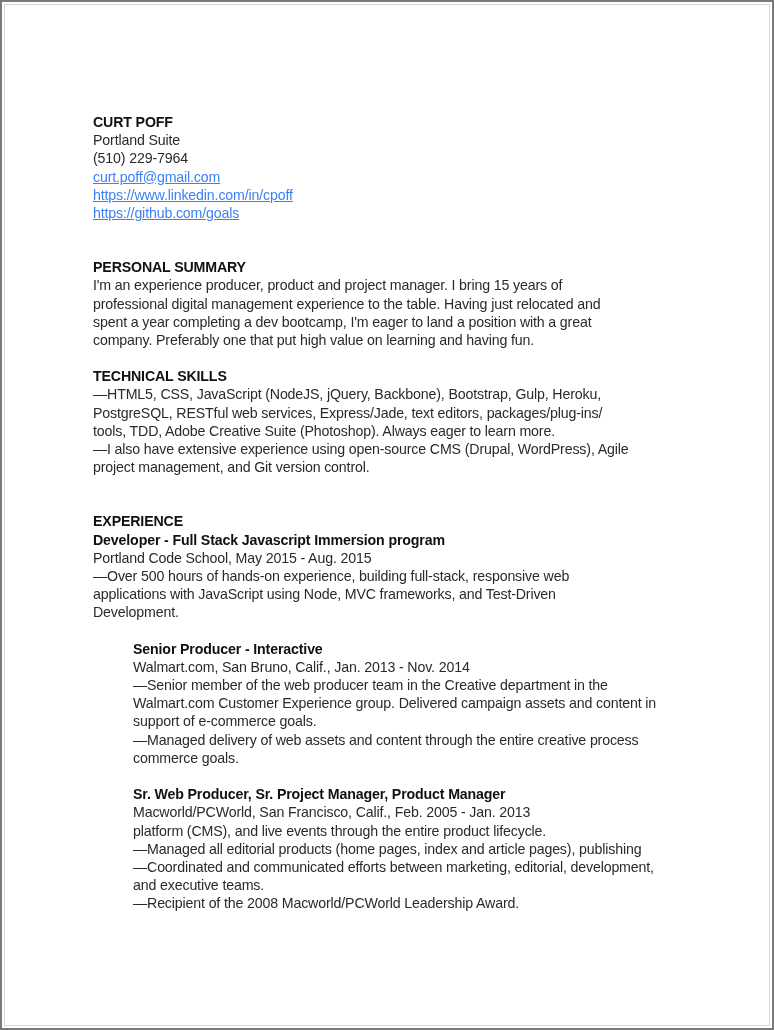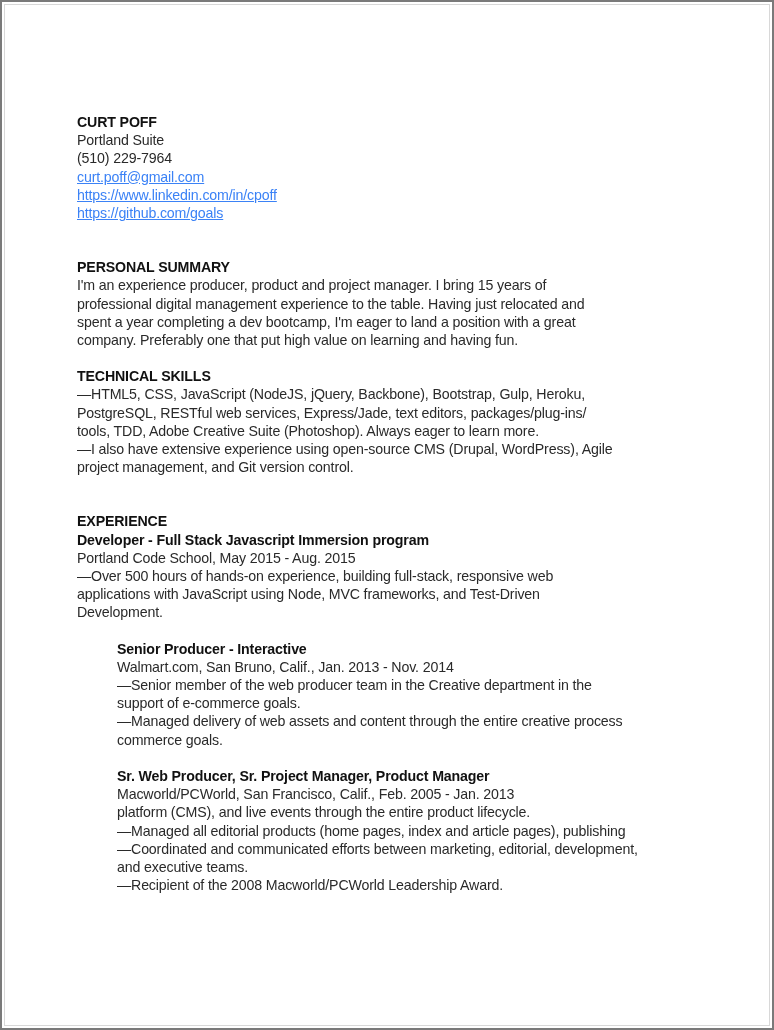--- a/index.html
+++ b/index.html
@@ -23,21 +23,21 @@
     }
     .page-frame::after {
       content: "";
       position: absolute;
       left: 2px; top: 2px; right: 2px; bottom: 2px;
       border: 1px solid #d8d8d8;
       pointer-events: none;
     }
     .resume {
       position: absolute;
-      left: 77px;
+      left: 93px;
       top: 113px;
       width: 600px;
       font-family: "Liberation Sans", sans-serif;
       font-size: 14.2px;
       line-height: 18.2px;
       color: #2a2a2a;
       letter-spacing: -0.15px;
     }
     .line { display: block; white-space: nowrap; }
     .bold { font-weight: bold; color: #111111; }
@@ -96,20 +96,21 @@
       <span class="line">Portland Code School, May 2015 - Aug. 2015</span>
       <span class="line">—Over 500 hours of hands-on experience, building full-stack, responsive web</span>
       <span class="line">applications with JavaScript using Node, MVC frameworks, and Test-Driven</span>
       <span class="line">Development.</span>
     </div>
 
     <div class="job">
       <span class="line bold">Senior Producer - Interactive</span>
       <span class="line">Walmart.com, San Bruno, Calif., Jan. 2013 - Nov. 2014</span>
       <span class="line">—Senior member of the web producer team in the Creative department in the</span>
+      <span class="line">Walmart.com Customer Experience group. Delivered campaign assets and content in</span>
       <span class="line">support of e-commerce goals.</span>
       <span class="line">—Managed delivery of web assets and content through the entire creative process</span>
       <span class="line">commerce goals.</span>
     </div>
 
     <div class="job">
       <span class="line bold">Sr. Web Producer, Sr. Project Manager, Product Manager</span>
       <span class="line">Macworld/PCWorld, San Francisco, Calif., Feb. 2005 - Jan. 2013</span>
       <span class="line">platform (CMS), and live events through the entire product lifecycle.</span>
       <span class="line">—Managed all editorial products (home pages, index and article pages), publishing</span>

